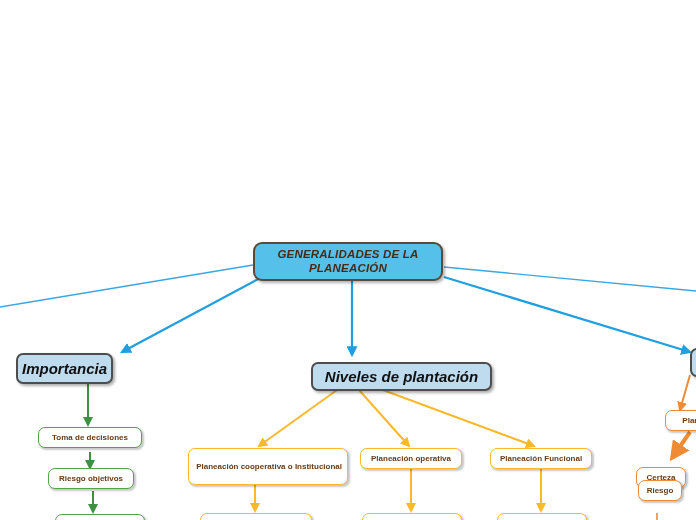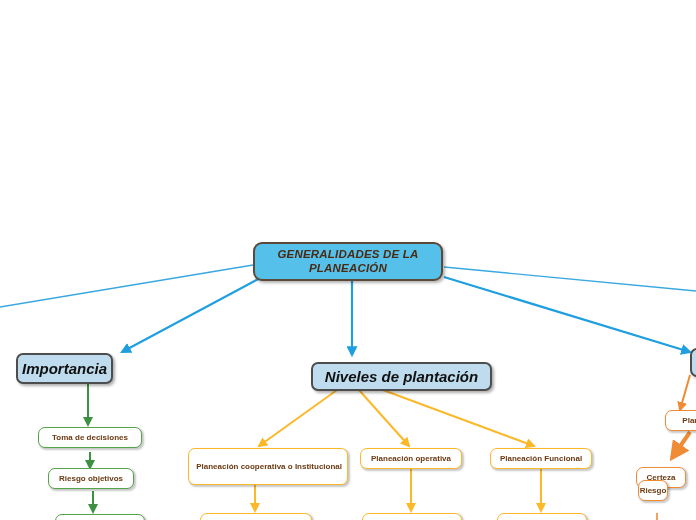--- a/index.html
+++ b/index.html
@@ -183,17 +183,17 @@
   <div class="node n-yellow clipped" style="left:200px; top:513px; width:112px; height:21px;"></div>
   <div class="node n-yellow clipped" style="left:362px; top:513px; width:100px; height:21px;"></div>
   <div class="node n-yellow clipped" style="left:497px; top:513px; width:90px; height:21px;"></div>
 
   <div class="node n-orange clipped" style="left:665px; top:410px; width:56px; height:21px;">
     <span>Plane</span>
   </div>
   <div class="node n-orange" style="left:636px; top:467px; width:50px; height:21px;">
     <span>Certeza</span>
   </div>
-  <div class="node n-orange" style="left:638px; top:480px; width:30px; height:21px;">
+  <div class="node n-orange" style="left:638px; top:480px; width:44px; height:21px;">
     <span>Riesgo</span>
   </div>
 
 </div>
 
 </body></html>

